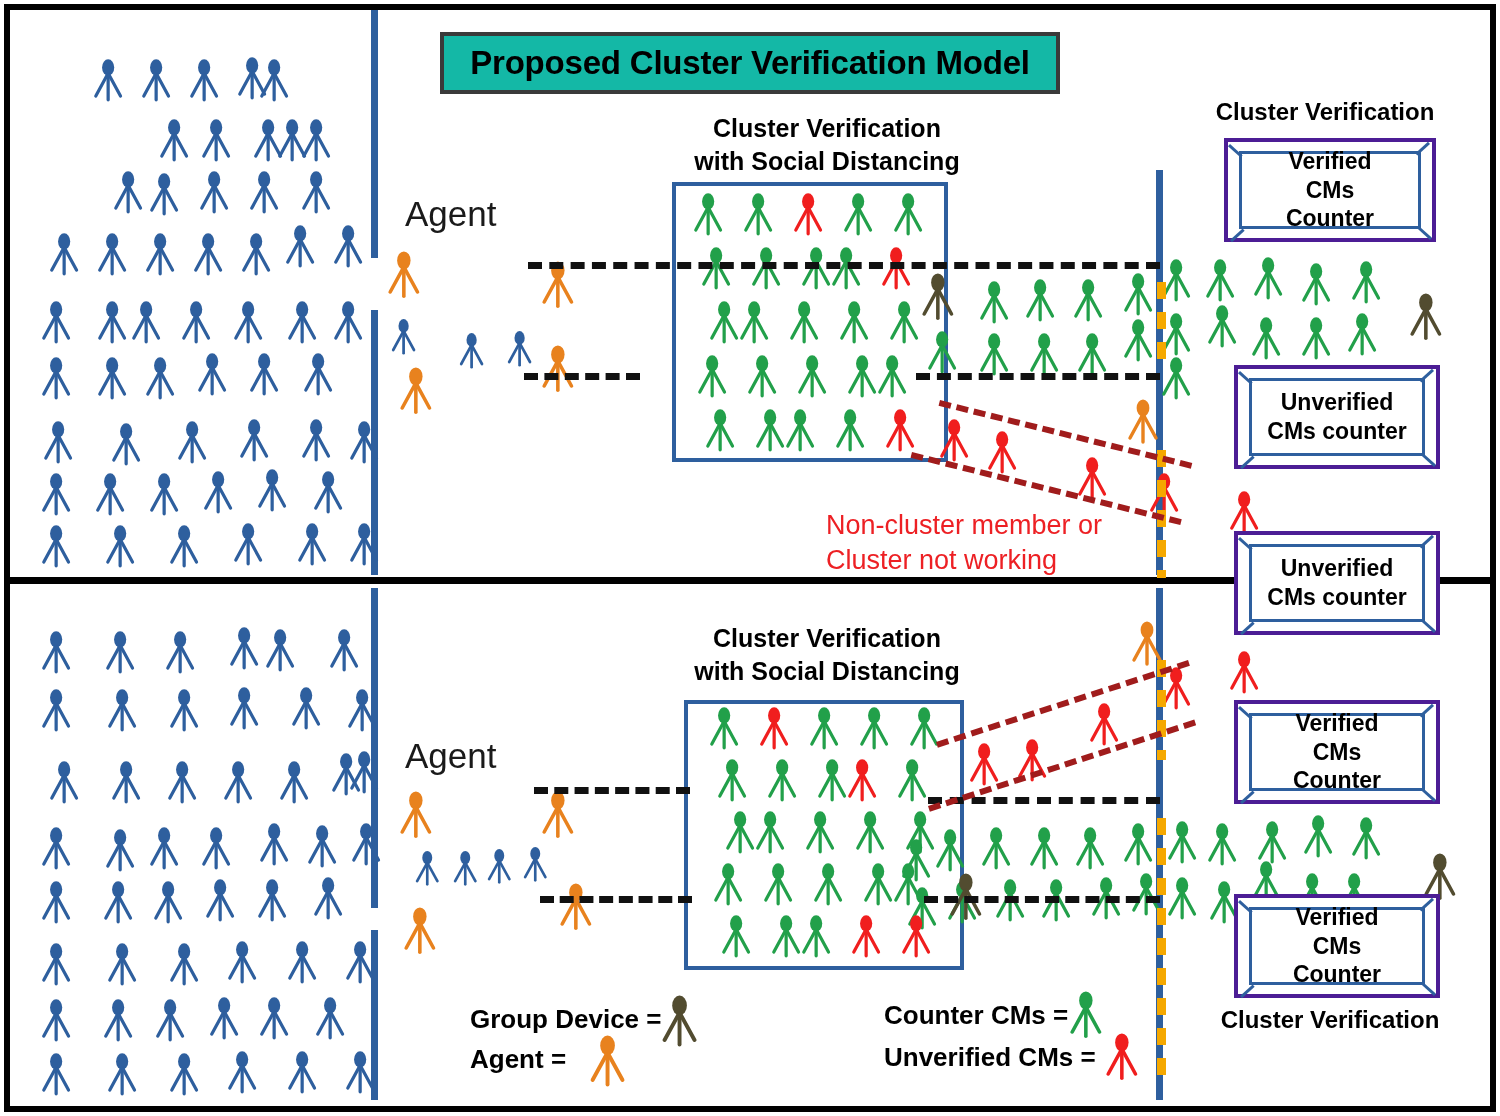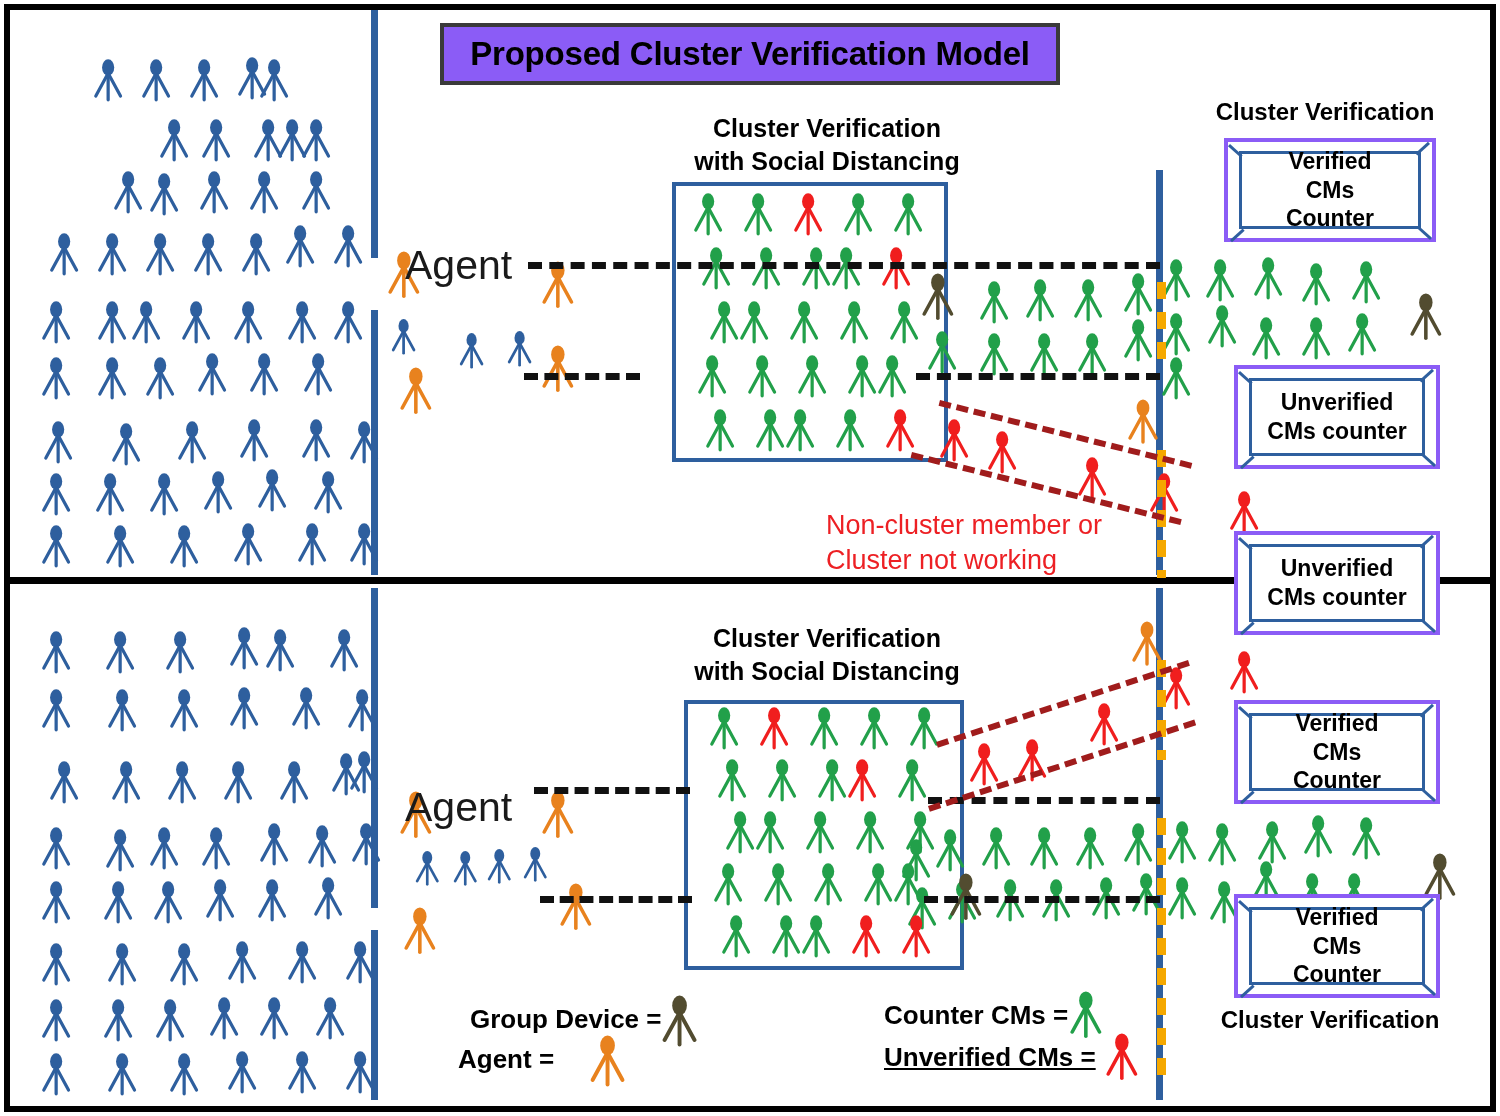--- a/index.html
+++ b/index.html
@@ -25,24 +25,24 @@
   .mid-divider {
     position: absolute;
     left: 10px;
     width: 1480px;
     height: 7px;
     background: #000000;
     top: 577px;
   }
   .title-box {
     position: absolute;
-    left: 440px; top: 23px;
+    left: 440px; top: 32px;
     width: 620px; height: 62px;
     border: 4px solid #3a3a3a;
-    background: #8b5cf6;
+    background: #14b8a6;
     display: flex;
     align-items: center;
     justify-content: center;
     box-sizing: border-box;
     z-index: 40;
   }
   .title-box .t {
     font-size: 33px;
     font-weight: bold;
     color: #000000;
@@ -74,38 +74,37 @@
     font-size: 25px;
     font-weight: bold;
     color: #000000;
     line-height: 1.32;
     text-align: center;
     z-index: 30;
     white-space: pre-line;
   }
   .agent-label {
     position: absolute;
-    font-size: 41px;
+    font-size: 35px;
     color: #1a1a1a;
     z-index: 30;
-    margin-top: 48px;
   }
   .red-note {
     position: absolute;
     font-size: 27px;
     color: #ED2024;
     line-height: 1.28;
     z-index: 31;
     white-space: pre-line;
   }
 
   
   .counter-box {
     position: absolute;
-    border: 4px solid #8b5cf6;
+    border: 4px solid #4c1d95;
     background: #ffffff;
     box-sizing: border-box;
     z-index: 25;
   }
   .counter-box .inner {
     position: absolute;
     left: 11px; top: 9px; right: 11px; bottom: 9px;
     border: 3px solid #2E5F9E;
     background: #ffffff;
     box-sizing: border-box;
@@ -282,23 +281,23 @@
 CMs
 Counter</span>
     </div>
     <div class="bev" style="left:2px; top:2px; width:17px; transform: rotate(42deg);"></div>
     <div class="bev" style="left:196px; top:2px; width:17px; transform: rotate(138deg);"></div>
     <div class="bev" style="left:2px; top:98px; width:17px; transform: rotate(-42deg);"></div>
     <div class="bev" style="left:196px; top:98px; width:17px; transform: rotate(222deg);"></div>
   </div>
 
   <div class="legend-text" style="left:470px; top:1004px;">Group Device =</div>
-  <div class="legend-text" style="left:458px; top:1044px;">Agent =</div>
+  <div class="legend-text" style="left:470px; top:1044px;">Agent =</div>
   <div class="legend-text" style="left:884px; top:1000px;">Counter CMs =</div>
-  <div class="legend-text" style="left:884px; top:1042px;text-decoration:underline;">Unverified CMs =</div>
+  <div class="legend-text" style="left:884px; top:1042px;">Unverified CMs =</div>
 
   <div id="figlayer">
       <div class="fig" style="left: 92px; top: 58px;">
         <svg width="32.3" height="45.599999999999994" viewBox="0 0 34 48">
           <ellipse cx="17" cy="10" rx="6.4" ry="8.6" fill="#2E5F9E"></ellipse>
           <g stroke="#2E5F9E" stroke-width="3.4" stroke-linecap="round">
             <line x1="17" y1="17" x2="17" y2="44"></line>
             <line x1="16" y1="18" x2="4" y2="40"></line>
             <line x1="18" y1="18" x2="30" y2="40"></line>
           </g>

